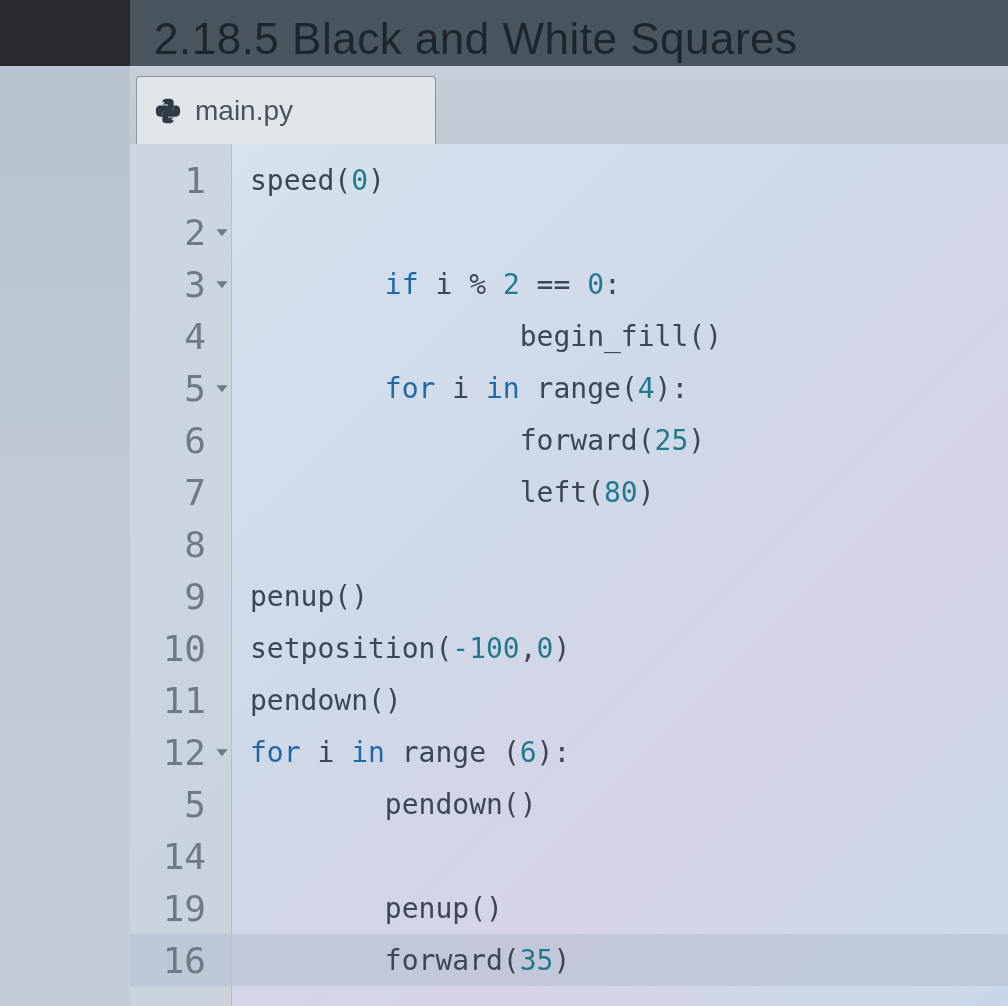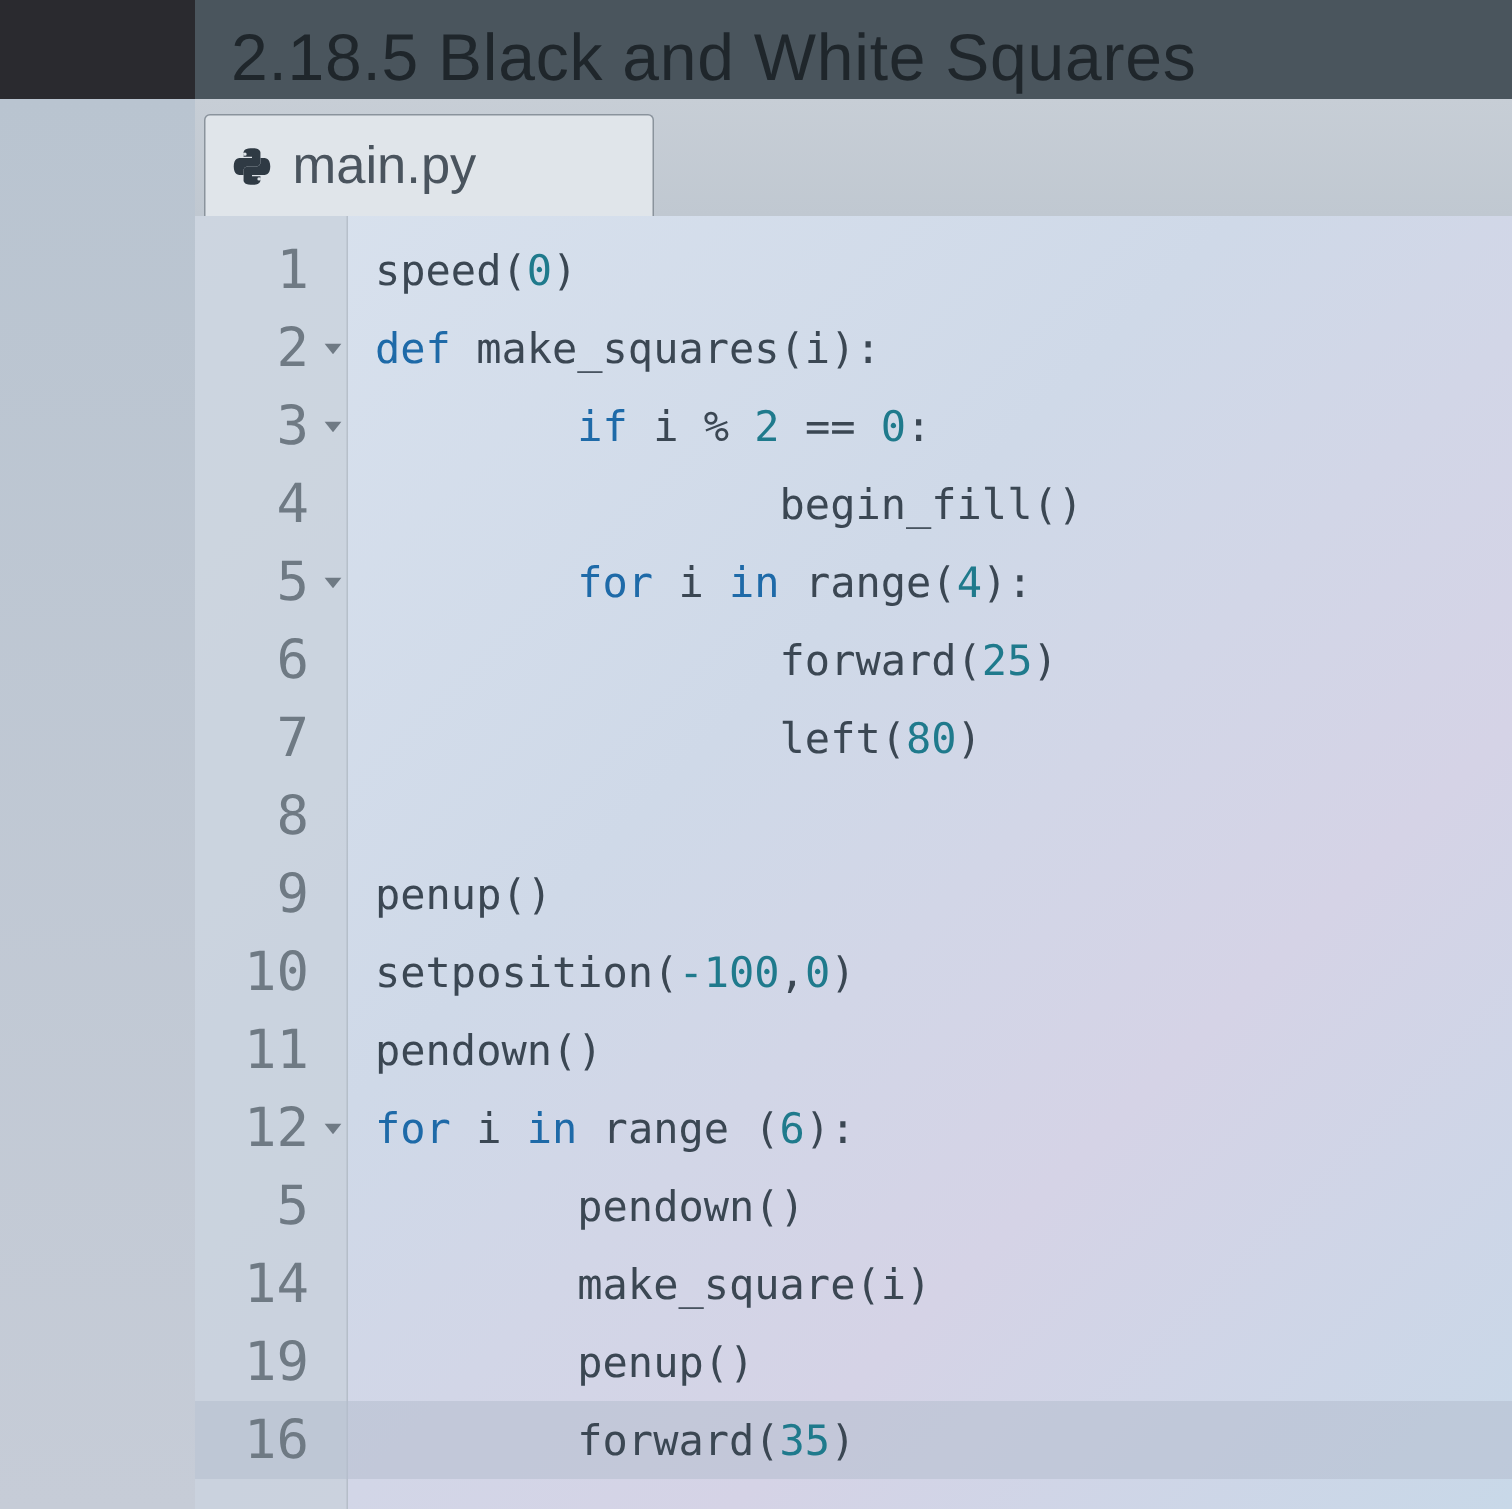--- a/index.html
+++ b/index.html
@@ -32,21 +32,21 @@
     border:1px solid #8a939c; border-bottom:none;
     border-radius:4px 4px 0 0;
     display:flex; align-items:center; padding:0 22px 0 16px;
     position:relative;
   }
   .tab.active::after {
     content:""; position:absolute; left:0; right:0; bottom:-4px; height:4px;
     background:#2b5fb4;
   }
   .tab .icon { width:30px; height:30px; margin-right:12px; }
-  .tab .label { font-size:35px; color:#4a545e; }
+  .tab .label { font-size:28px; color:#4a545e; }
 
   
   .editor {
     position:absolute; left:0; right:0; top:78px; bottom:0;
     background:linear-gradient(135deg,#d9e2ee 0%,#cfd9e8 40%,#d5d3e6 70%,#c8d8e8 100%);
   }
   .gutter {
     position:absolute; left:0; top:0; bottom:0; width:102px;
     background:rgba(200,208,218,0.7);
     border-right:1px solid rgba(120,130,140,0.25);
@@ -105,21 +105,20 @@
           <div class="fold"></div>
           <div class="code"><span class="tok-id">speed</span><span class="tok-id">(</span><span class="tok-num">0</span><span class="tok-id">)</span></div>
         </div>
         <div class="line">
           <div class="ln">2</div>
           <div class="fold">
             <svg viewBox="0 0 10 10">
               <path fill="#6f7a84" d="M1 3 L9 3 L5 8 Z"></path>
             </svg>
           </div>
-          <div class="code"><span class="tok-kw">def</span><span class="tok-id"> make_squares(i):</span></div>
         </div>
         <div class="line">
           <div class="ln">3</div>
           <div class="fold">
             <svg viewBox="0 0 10 10">
               <path fill="#6f7a84" d="M1 3 L9 3 L5 8 Z"></path>
             </svg>
           </div>
           <div class="code"><span class="tok-id">        </span><span class="tok-kw">if</span><span class="tok-id"> i % </span><span class="tok-num">2</span><span class="tok-id"> == </span><span class="tok-num">0</span><span class="tok-id">:</span></div>
         </div>
@@ -176,21 +175,20 @@
           <div class="code"><span class="tok-kw">for</span><span class="tok-id"> i </span><span class="tok-kw">in</span><span class="tok-id"> range (</span><span class="tok-num">6</span><span class="tok-id">):</span></div>
         </div>
         <div class="line">
           <div class="ln">5</div>
           <div class="fold"></div>
           <div class="code"><span class="tok-id">        pendown()</span></div>
         </div>
         <div class="line">
           <div class="ln">14</div>
           <div class="fold"></div>
-          <div class="code"><span class="tok-id">        make_square(i)</span></div>
         </div>
         <div class="line">
           <div class="ln">19</div>
           <div class="fold"></div>
           <div class="code"><span class="tok-id">        penup()</span></div>
         </div>
         <div class="line hl">
           <div class="ln">16</div>
           <div class="fold"></div>
           <div class="code"><span class="tok-id">        forward(</span><span class="tok-num">35</span><span class="tok-id">)</span></div>

